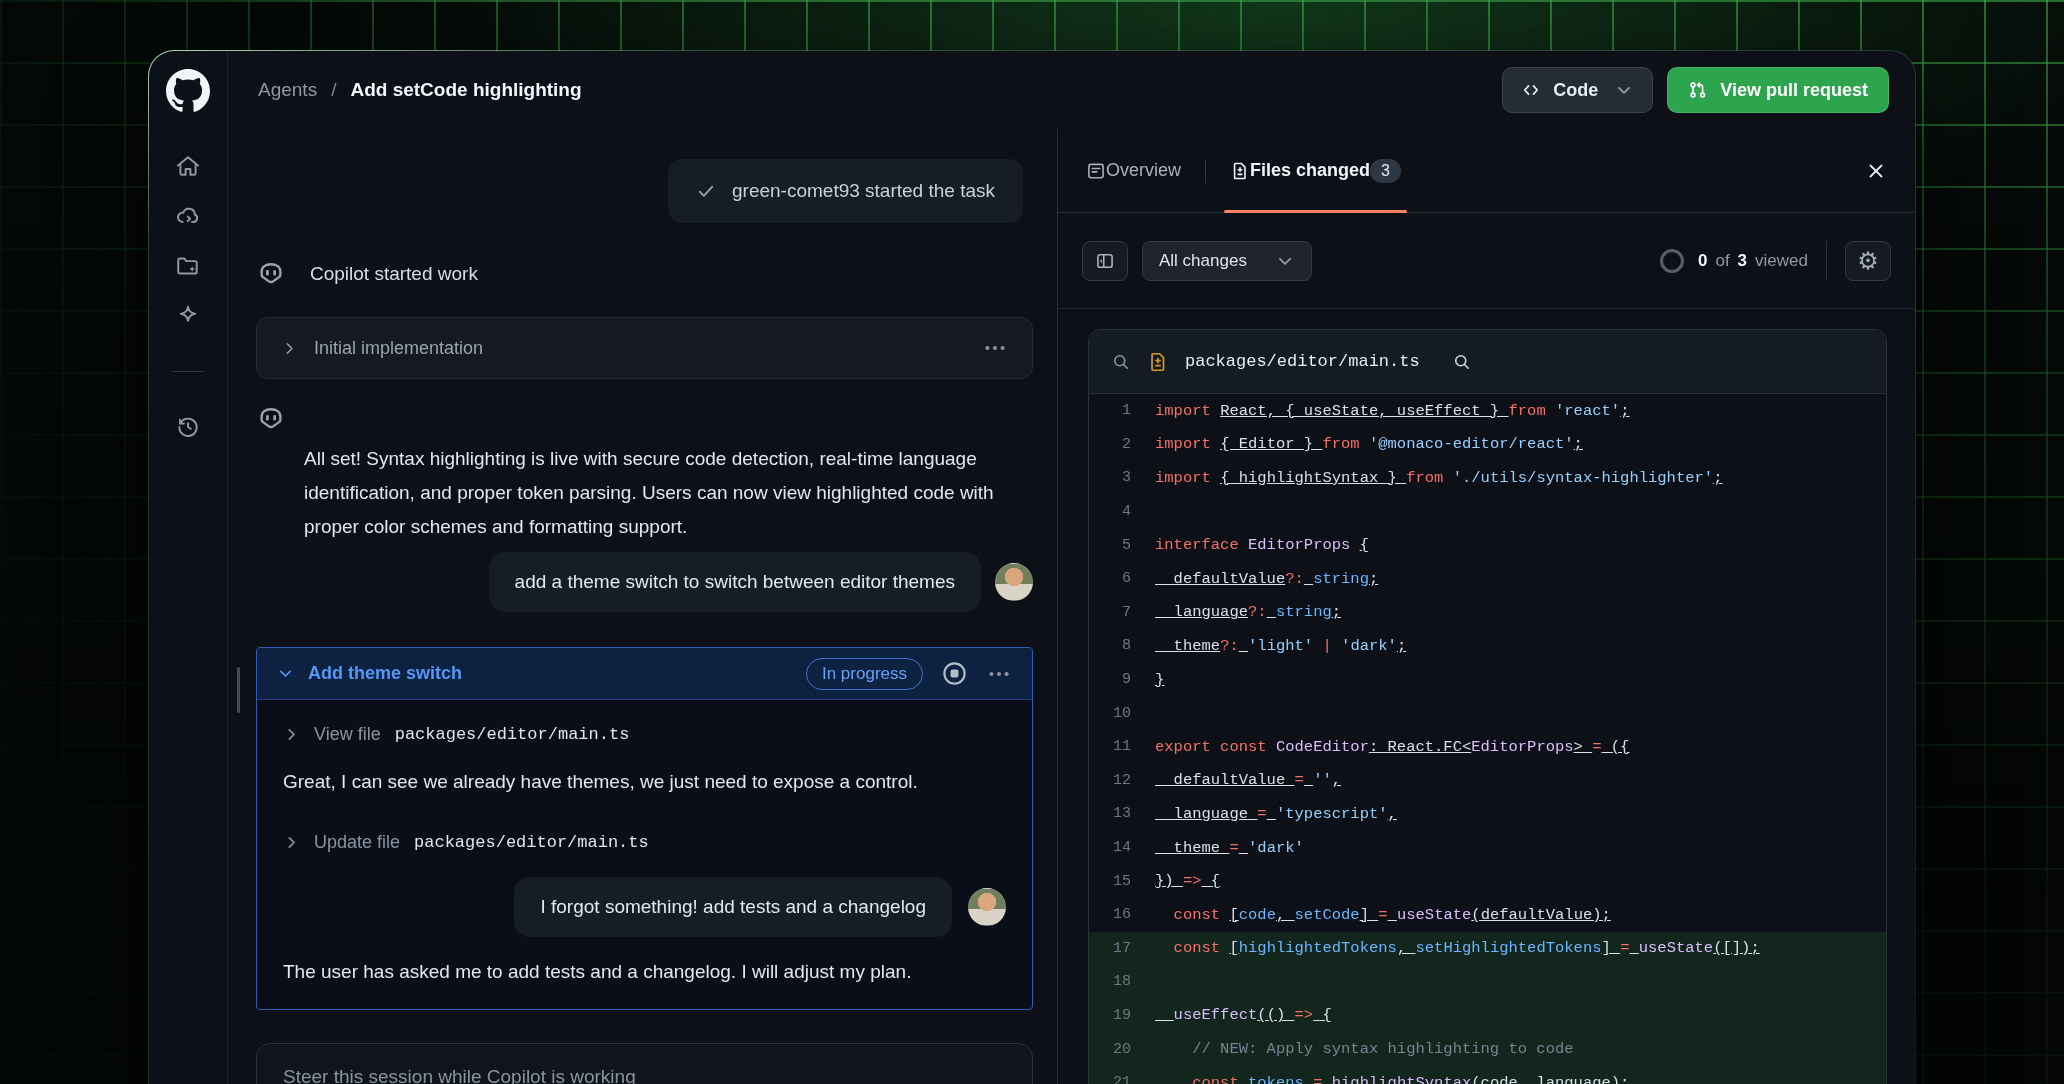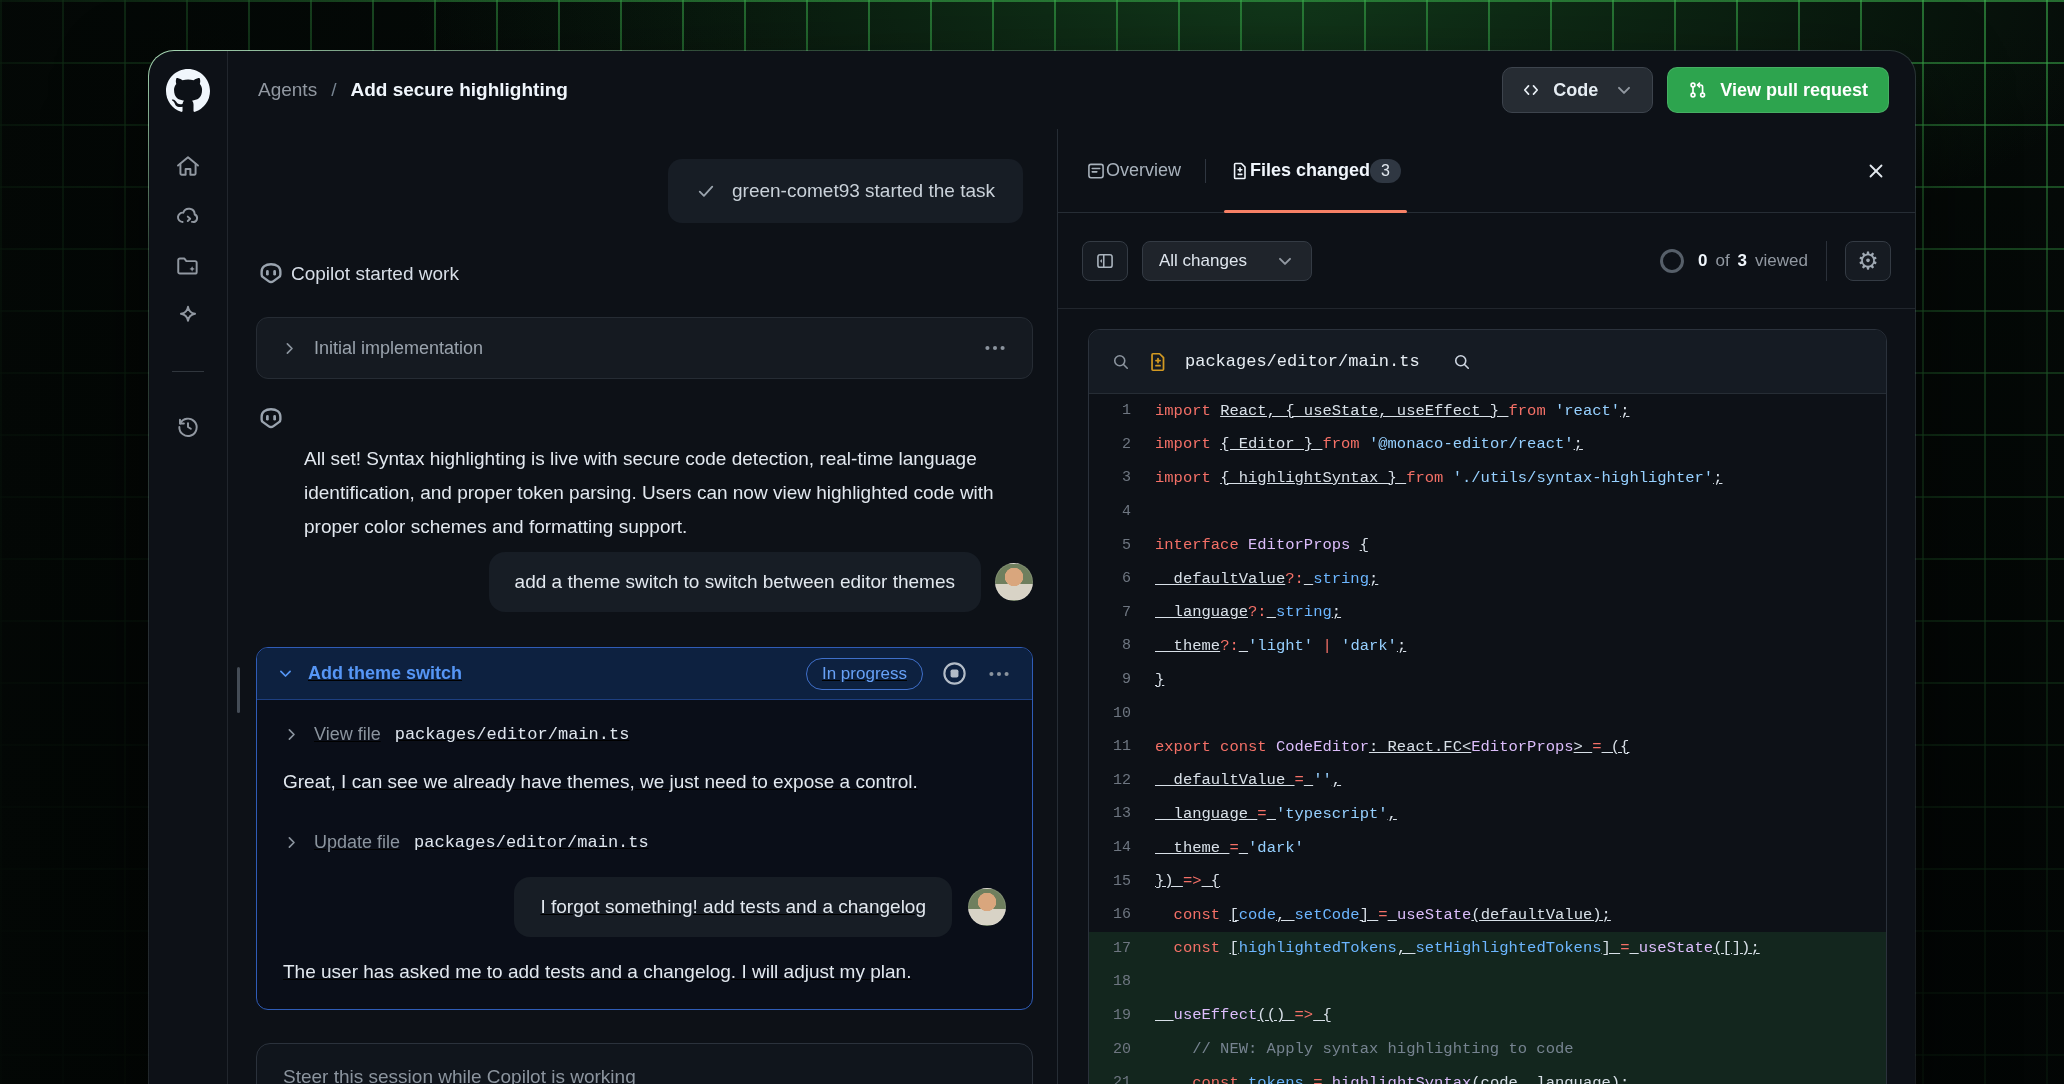--- a/index.html
+++ b/index.html
@@ -49,36 +49,36 @@
   .btn-code .caret { color:#9198a1; margin-left:4px; }
   .btn-pr { background:#2da44e; border:1px solid rgba(255,255,255,.12); color:#ffffff; padding:0 20px; }
 
   .content { flex:1; display:flex; min-height:0; }
 
   
   .chat { width:829px; flex:none; position:relative; padding:0 24px 0 28px; }
   .status-pill { margin:30px 10px 0 auto; width:fit-content; display:flex; align-items:center; gap:16px;
     background:#171d25; border-radius:14px; padding:21px 28px; color:#c9d1d9; font-size:19px; }
   .icon16 { width:20px; height:20px; flex:none; }
-  .cp-row { margin-top:36px; display:flex; align-items:center; gap:5px; color:#d7dee7; font-size:19px; }
+  .cp-row { margin-top:36px; display:flex; align-items:center; gap:24px; color:#d7dee7; font-size:19px; }
   .cp-icon { width:30px; height:30px; color:#9aa4af; flex:none; }
   .init-card { margin-top:28px; height:62px; border:1px solid #262c34; background:#151a21; border-radius:12px;
     display:flex; align-items:center; padding:0 24px; gap:16px; color:#9aa3ad; font-size:18px; }
   .chev { width:17px; height:17px; color:#8b949e; flex:none; }
   .kebab { margin-left:auto; width:26px; height:26px; color:#8b949e; }
   .summary { margin-top:25px; display:flex; gap:18px; }
   .summary .txt { width:712px; font-size:19px; line-height:34px; color:#e2e8ef;margin-top:38px; }
   .bubble-row { margin-top:8px; display:flex; justify-content:flex-end; align-items:center; gap:14px; }
   .bubble { background:#171d25; border-radius:16px; padding:19px 26px; font-size:19px; color:#e2e8ef; }
   .avatar { width:38px; height:38px; border-radius:50%; flex:none; border:1px solid rgba(255,255,255,.12);
     background:
       radial-gradient(circle at 50% 36%, #d9a67d 0 31%, rgba(0,0,0,0) 32%),
       linear-gradient(180deg, #6f7f5e 0 55%, #d8d3c6 56% 100%); }
 
-  .theme-card { margin-top:35px; border:1px solid #2f5cb7; border-radius:12px; overflow:hidden; background:#0a0e18;text-decoration:underline; }
+  .theme-card { margin-top:35px; border:1px solid #2f5cb7; border-radius:4px; overflow:hidden; background:#0a0e18; }
   .tc-head { height:52px; background:#0d2140; border-bottom:1px solid #1d3f80; display:flex; align-items:center; padding:0 20px; gap:14px; }
   .tc-title { color:#5696f5; font-size:18px; font-weight:700; }
   .tc-right { margin-left:auto; display:flex; align-items:center; gap:18px; }
   .pill-progress { border:1.5px solid #3f6fc9; color:#67a1f7; border-radius:20px; padding:5px 15px; font-size:17px; }
   .stop-icon { width:27px; height:27px; color:#b3bcc7; }
   .tc-body { padding:24px 26px 26px; }
   .file-row { display:flex; align-items:center; gap:14px; color:#8b949e; font-size:18px; }
   .mono { font-family:"Liberation Mono","DejaVu Sans Mono",monospace; font-size:17px; color:#dfe6ee; }
   .tc-text { margin-top:26px; font-size:19px; color:#e2e8ef; }
   .mt26 { margin-top:39px; } .mt24 { margin-top:24px;gap:16px; }
@@ -169,21 +169,21 @@
           </svg>
       </nav>
     </div>
 
     <div class="win-main">
 
       <div class="hdr">
         <div class="crumb">
           <span class="sect">Agents</span>
           <span class="sep">/</span>
-          <span class="title">Add secure highlighting</span>
+          <span class="title">Add setCode highlighting</span>
         </div>
         <div class="hdr-actions">
           <div class="btn btn-code">
             <svg class="icon16" viewBox="0 0 24 24" fill="none" stroke="currentColor" stroke-width="2" stroke-linecap="round" stroke-linejoin="round">
                 <path d="M9 7l-4.5 5L9 17"></path>
                 <path d="M15 7l4.5 5L15 17"></path>
               </svg>
             <span>Code</span>
             <svg class="icon16 caret" viewBox="0 0 24 24" fill="none" stroke="currentColor" stroke-width="2.4" stroke-linecap="round" stroke-linejoin="round" width="14" height="14">
                 <path d="M6 9.5l6 6 6-6"></path>

